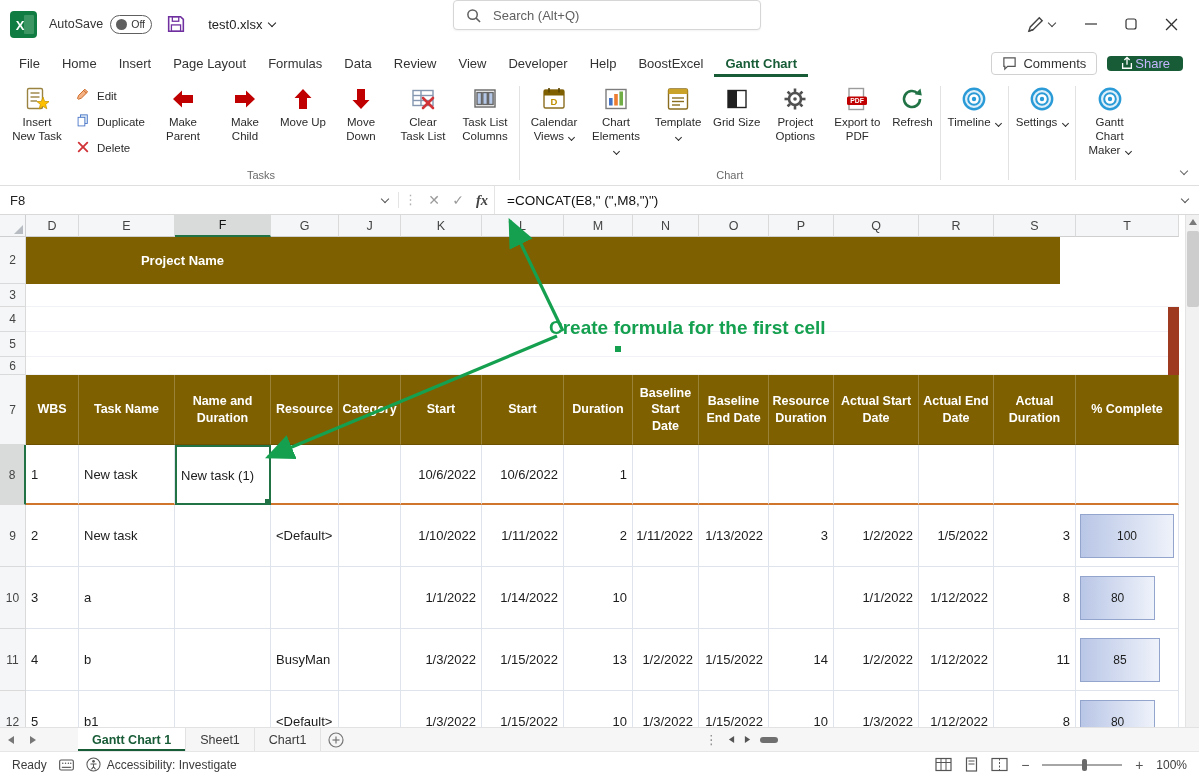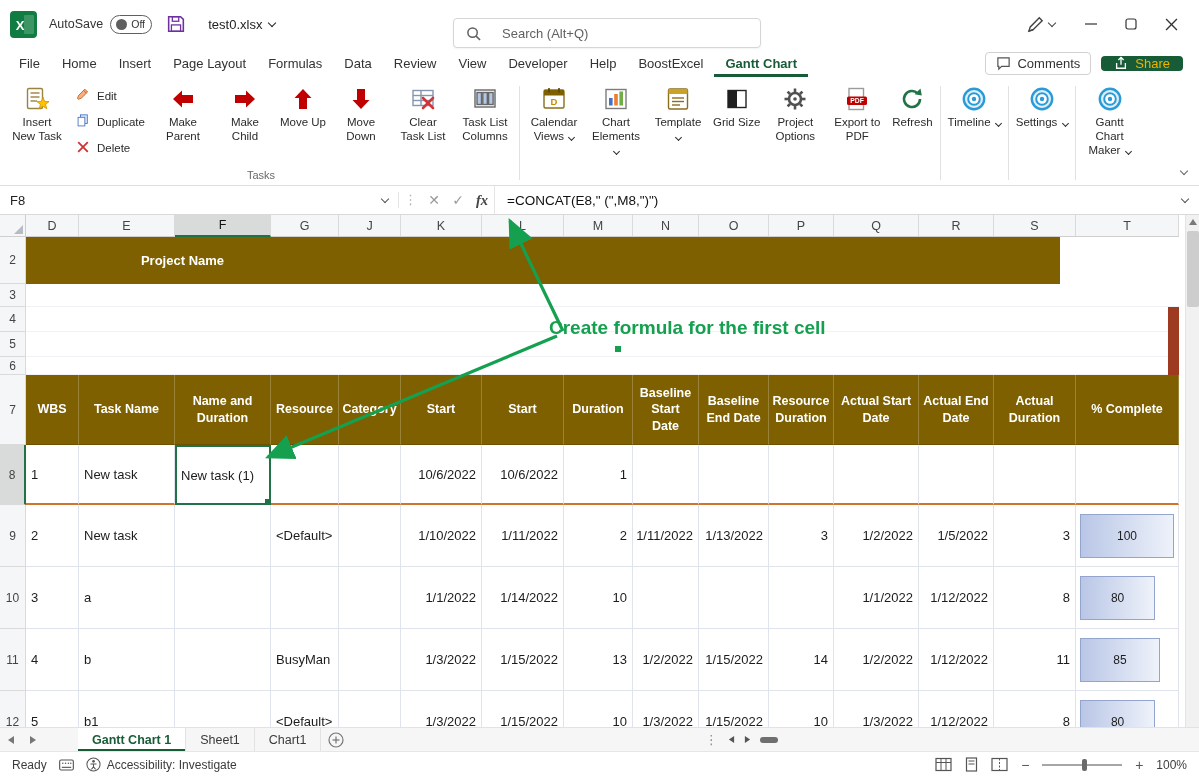--- a/index.html
+++ b/index.html
@@ -10,34 +10,34 @@
 
 .titlebar{height:48px;display:flex;align-items:center;padding:0 10px;gap:12px;position:relative;background:#fff}
 .logo-btn{width:27px;height:27px;flex:0 0 auto}
 .autosave{display:flex;align-items:center;gap:7px;font-size:12.5px;color:#333}
 .pill{min-width:42px;height:19px;border:1px solid #5f5f5f;border-radius:10px;display:flex;align-items:center;gap:4px;padding:0 5px;background:#fff}
 .pill .knob{width:11px;height:11px;border-radius:50%;background:#5f5f5f}
 .pill .state{font-size:10.5px;color:#333}
 .savebtn{width:24px;height:24px;display:flex;align-items:center;justify-content:center}
 .fname{display:flex;align-items:center;gap:7px;font-size:13px;color:#222;margin-left:8px}
 .chev{display:inline-block;width:6px;height:6px;border-right:1.4px solid currentColor;border-bottom:1.4px solid currentColor;transform:rotate(45deg);margin-top:-3px}
-.searchbox{position:absolute;left:453px;top:18px;width:308px;height:30px;border:1px solid #d6d6d6;border-radius:4px;background:#fff;display:flex;align-items:center;padding:0 12px;gap:21px;box-shadow:0 1px 2px rgba(0,0,0,.05)}
+.searchbox{position:absolute;left:453px;top:0;width:308px;height:30px;border:1px solid #d6d6d6;border-radius:4px;background:#fff;display:flex;align-items:center;padding:0 12px;gap:12px;box-shadow:0 1px 2px rgba(0,0,0,.05)}
 .searchbox input{border:none;outline:none;flex:1;font-size:13px;color:#555;font-family:inherit;background:transparent}
 .searchbox input::placeholder{color:#616161}
 .title-right{margin-left:auto;display:flex;align-items:center;gap:4px}
 .winbtn{width:36px;height:34px;display:flex;align-items:center;justify-content:center}
 .penbtn{display:flex;align-items:center;gap:4px;margin-right:14px;color:#444}
 
 
 .tabrow{height:30px;display:flex;align-items:center;padding:0 8px;background:#fff}
 .rtab{padding:6px 11px;font-size:13px;color:#333;white-space:nowrap}
 .rtab.active{color:#185c37;font-weight:700;box-shadow:inset 0 -3px 0 #185c37}
 .tab-right{margin-left:auto;display:flex;align-items:center;gap:10px;padding-right:8px}
 .btn-comments{display:flex;align-items:center;gap:6px;border:1px solid #d1d1d1;border-radius:4px;padding:3px 10px;font-size:13px;color:#333;background:#fff}
-.btn-share{display:flex;align-items:center;gap:7px;background:#185c37;color:#eab308;border-radius:4px;padding:0 13px;font-size:13px}
+.btn-share{display:flex;align-items:center;gap:1px;background:#185c37;color:#c4b5fd;border-radius:4px;padding:0 13px;font-size:13px}
 
 
 .ribbon{height:108px;background:#fff;border-bottom:1px solid #dfdfdf;display:flex;align-items:stretch;padding:2px 6px 0;position:relative}
 .rgroup{display:flex;flex-direction:column}
 .rgroup .btns{display:flex;align-items:flex-start;flex:1}
 .rgroup .glabel{font-size:11px;color:#6a6a6a;text-align:center;height:17px;line-height:15px}
 .gsep{width:1px;background:#e2e2e2;margin:6px 3px 5px}
 .bigbtn{display:flex;flex-direction:column;align-items:center;padding:5px 4px 2px;min-width:46px;max-width:62px;font-size:11.5px;color:#2b2b2b;text-align:center;border-radius:3px}
 .bigbtn .bico{height:28px;display:flex;align-items:center}
 .bigbtn .lbl{line-height:1.2;margin-top:3px}
@@ -380,20 +380,21 @@
             <div class="bigbtn">
               <span class="bico">
                 <svg width="26" height="26" viewBox="0 0 26 26" stroke-width="1.4">
                   <path d="M21 13a8 8 0 1 1-2.3-5.6" fill="none" stroke="#217346" stroke-width="2.6"></path>
                   <polygon points="21.5,2.5 22.8,9.6 15.6,8.2" fill="#217346"></polygon>
                 </svg>
               </span>
               <span class="lbl">Refresh</span>
             </div>
           </div>
+          <div class="glabel">Chart</div>
         </div>
         <div class="gsep"></div>
         <div class="rgroup">
           <div class="btns">
             <div class="bigbtn">
               <span class="bico">
                 <svg width="26" height="26" viewBox="0 0 26 26" stroke-width="1.4">
                   <circle cx="13" cy="13" r="10.2" fill="#dff0fa" stroke="#2b9bd7" stroke-width="2.4"></circle>
                   <circle cx="13" cy="13" r="5.8" fill="#fff" stroke="#2b9bd7" stroke-width="2"></circle>
                   <circle cx="13" cy="13" r="2.2" fill="#2b9bd7"></circle>

